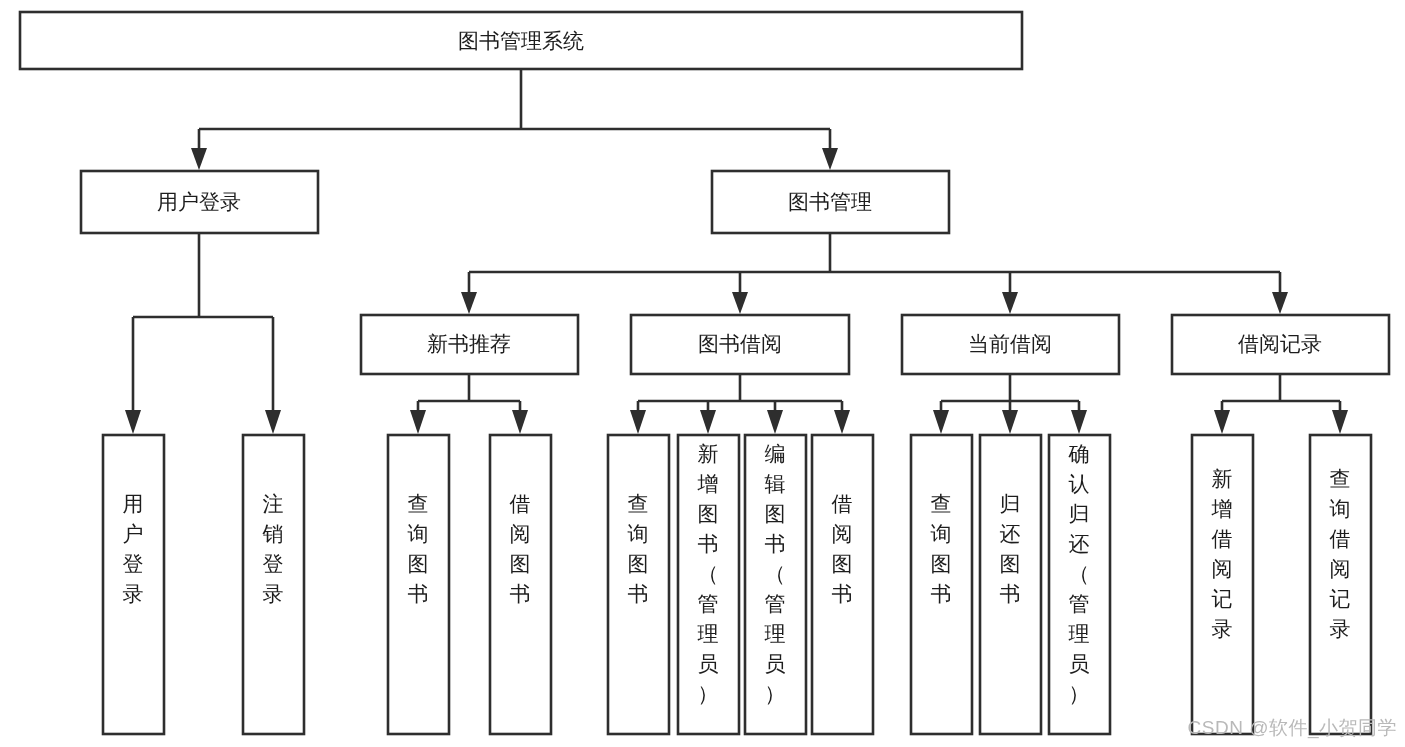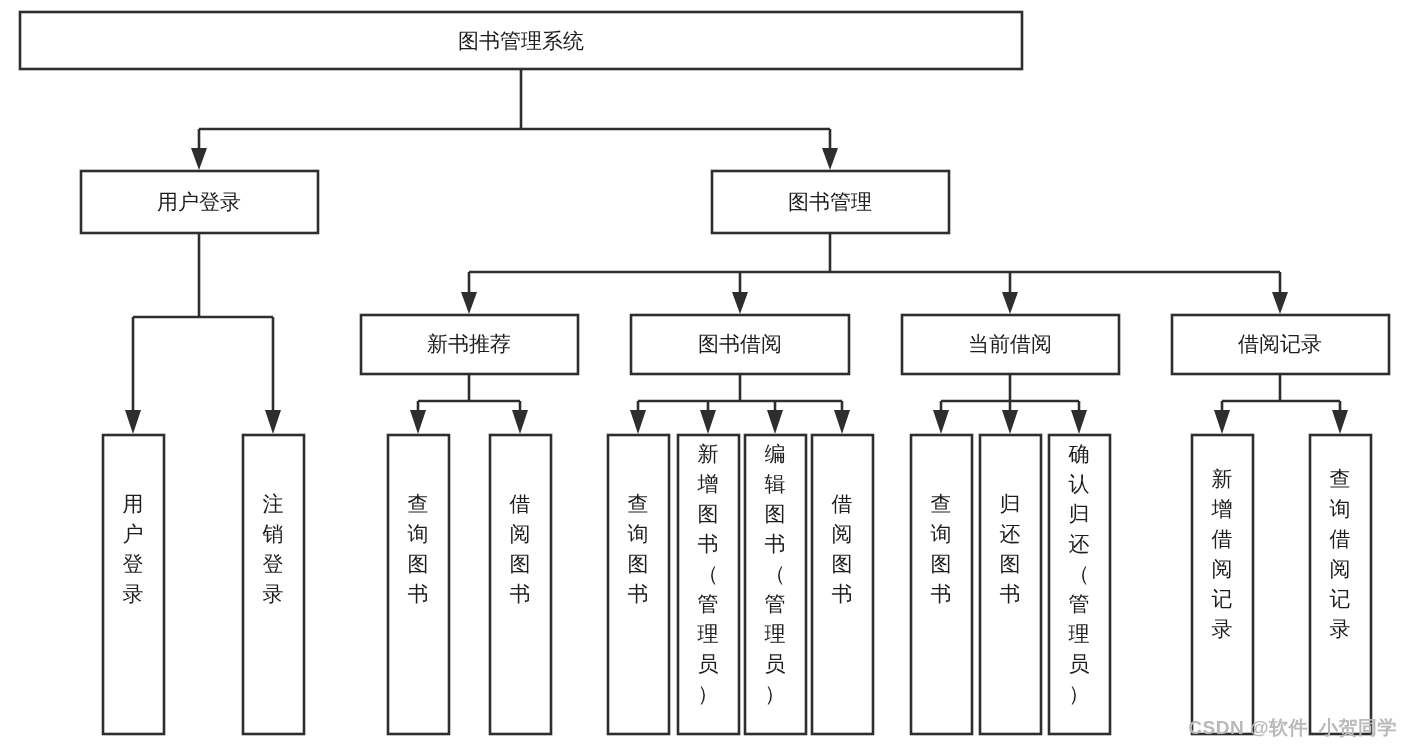--- a/index.html
+++ b/index.html
@@ -58,21 +58,20 @@
   .watermark {
     position: absolute;
     right: 8px;
     bottom: 6px;
     font-family: "Liberation Sans", "DejaVu Sans", sans-serif;
     font-size: 19px;
     color: #b9b9b9;
     white-space: nowrap;
     letter-spacing: 0.5px;
     user-select: none;
-    font-weight: bold;
   }
 </style>
 </head>
 <body>
 
 <div id="diagram-root">
 
   <svg class="flow" viewBox="0 0 1405 747" xmlns="http://www.w3.org/2000/svg">
 
     <defs>

